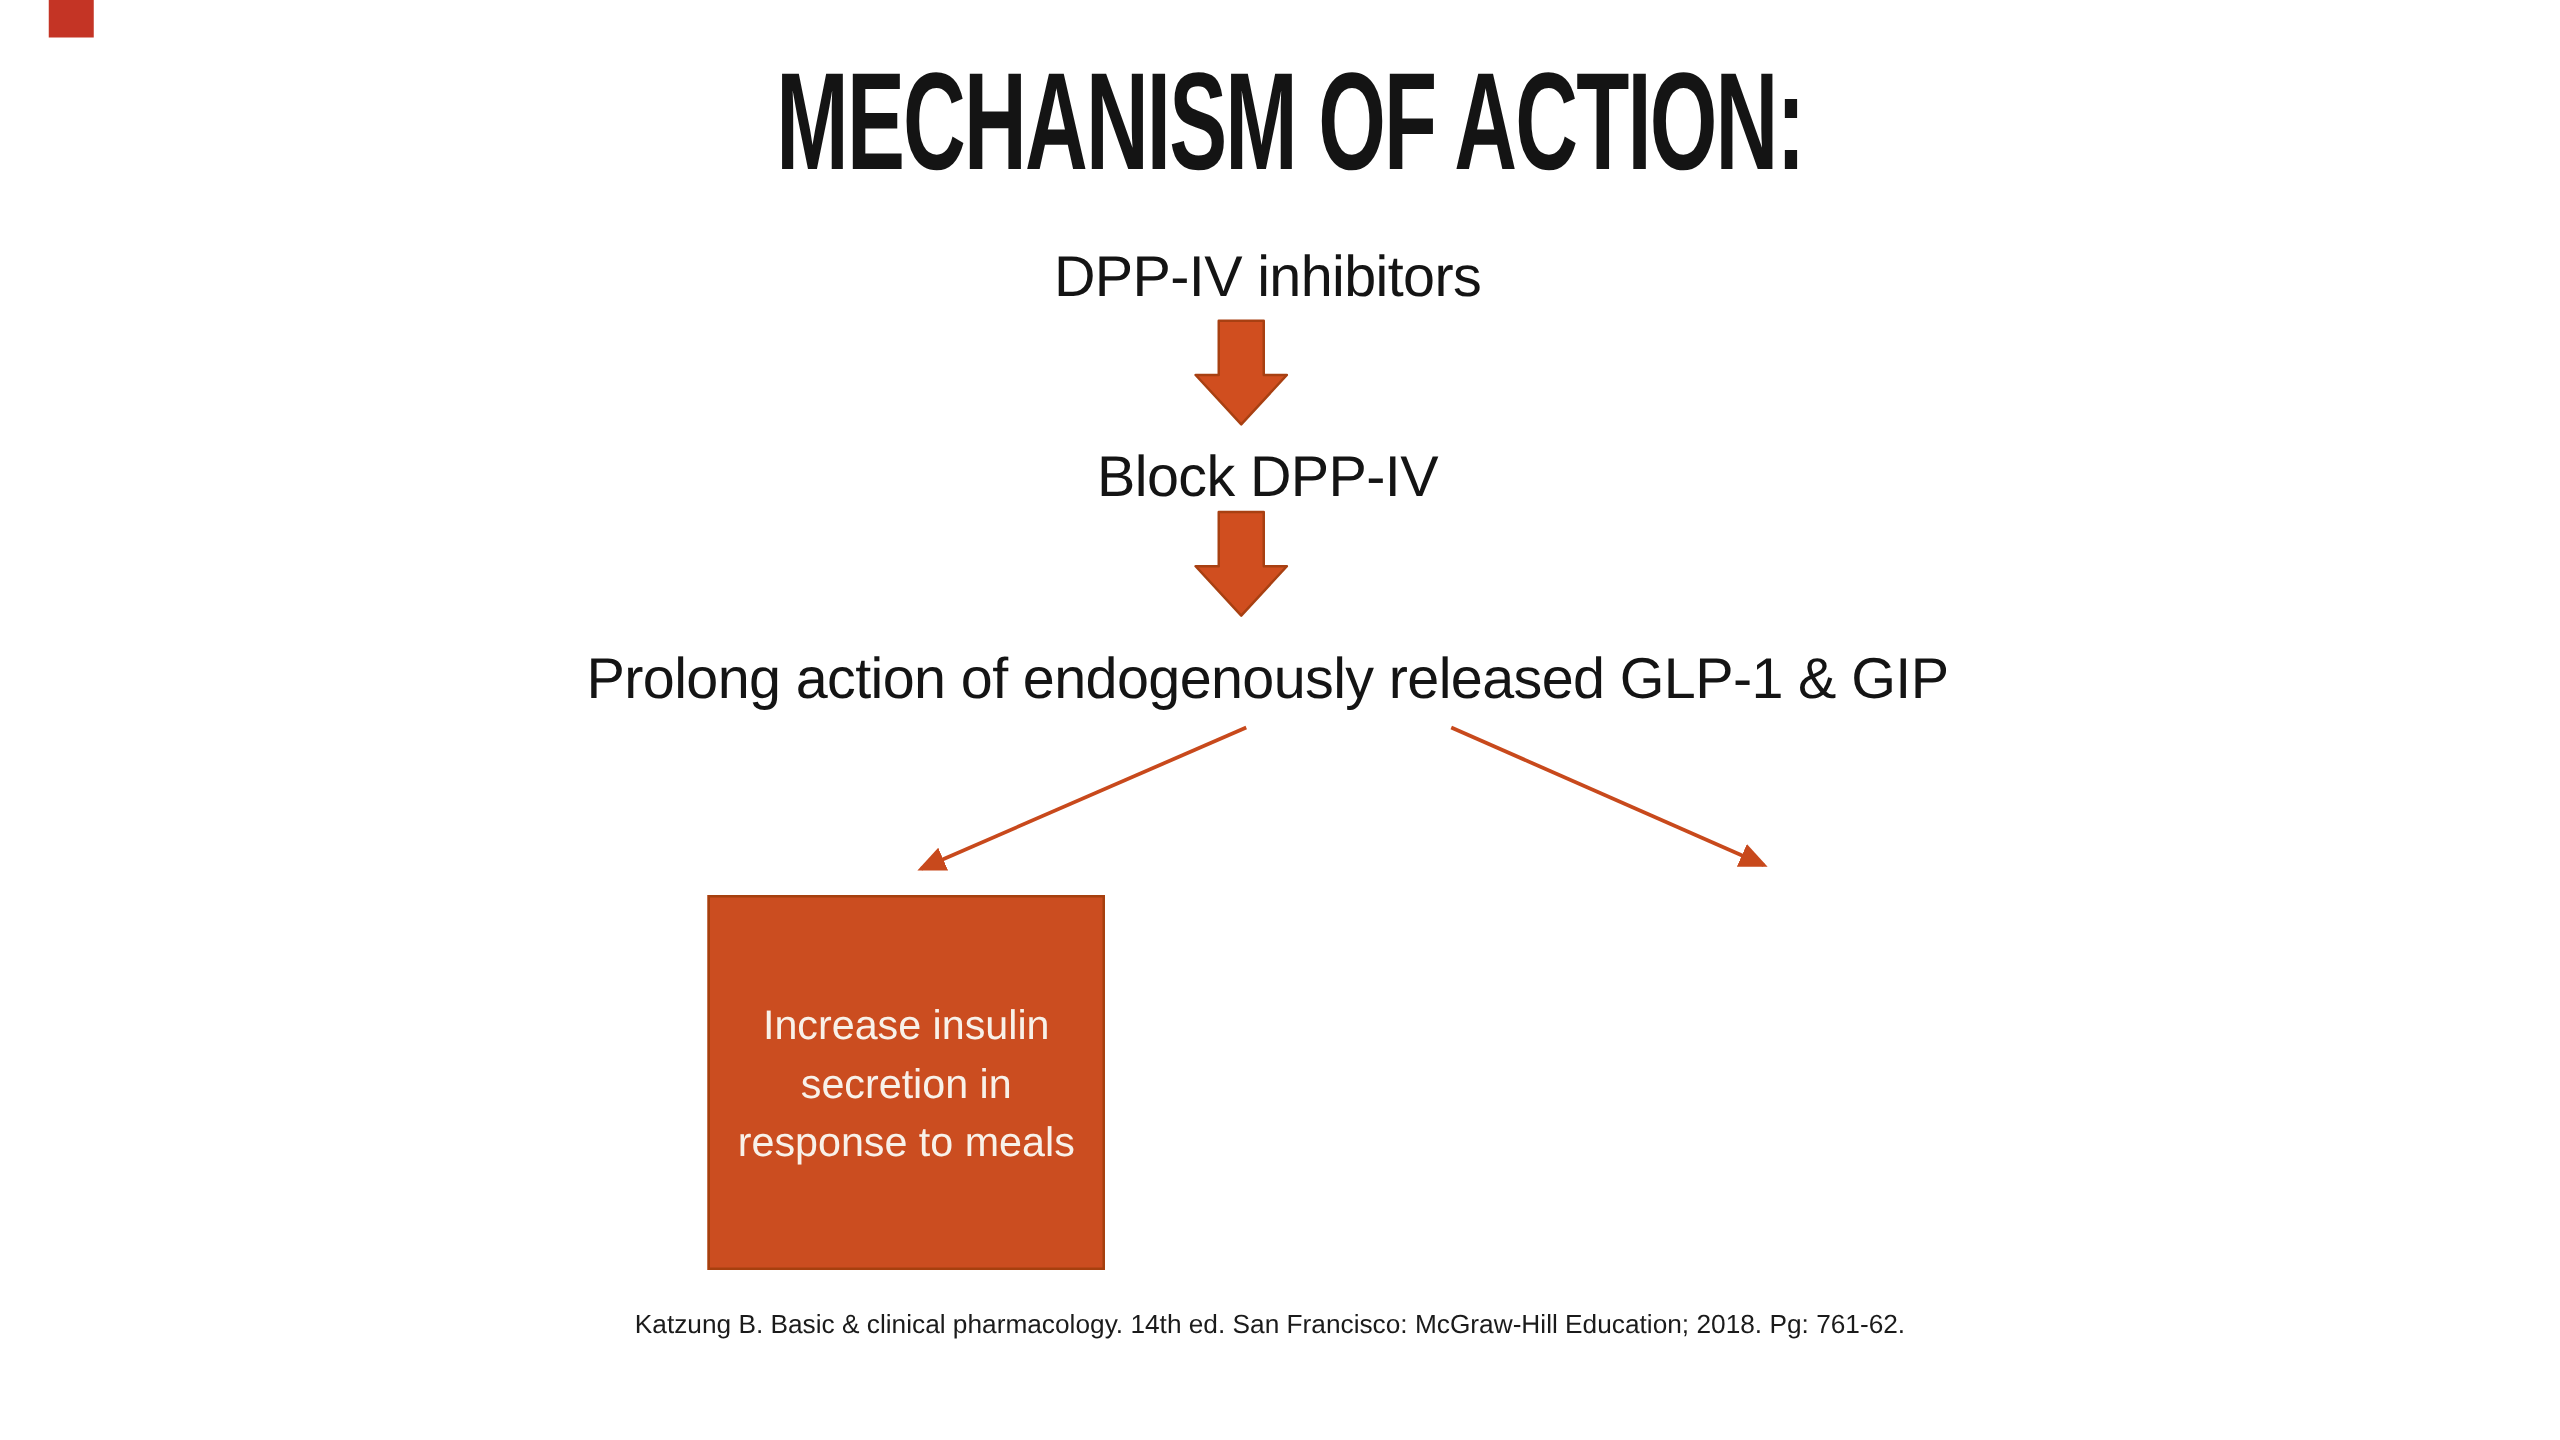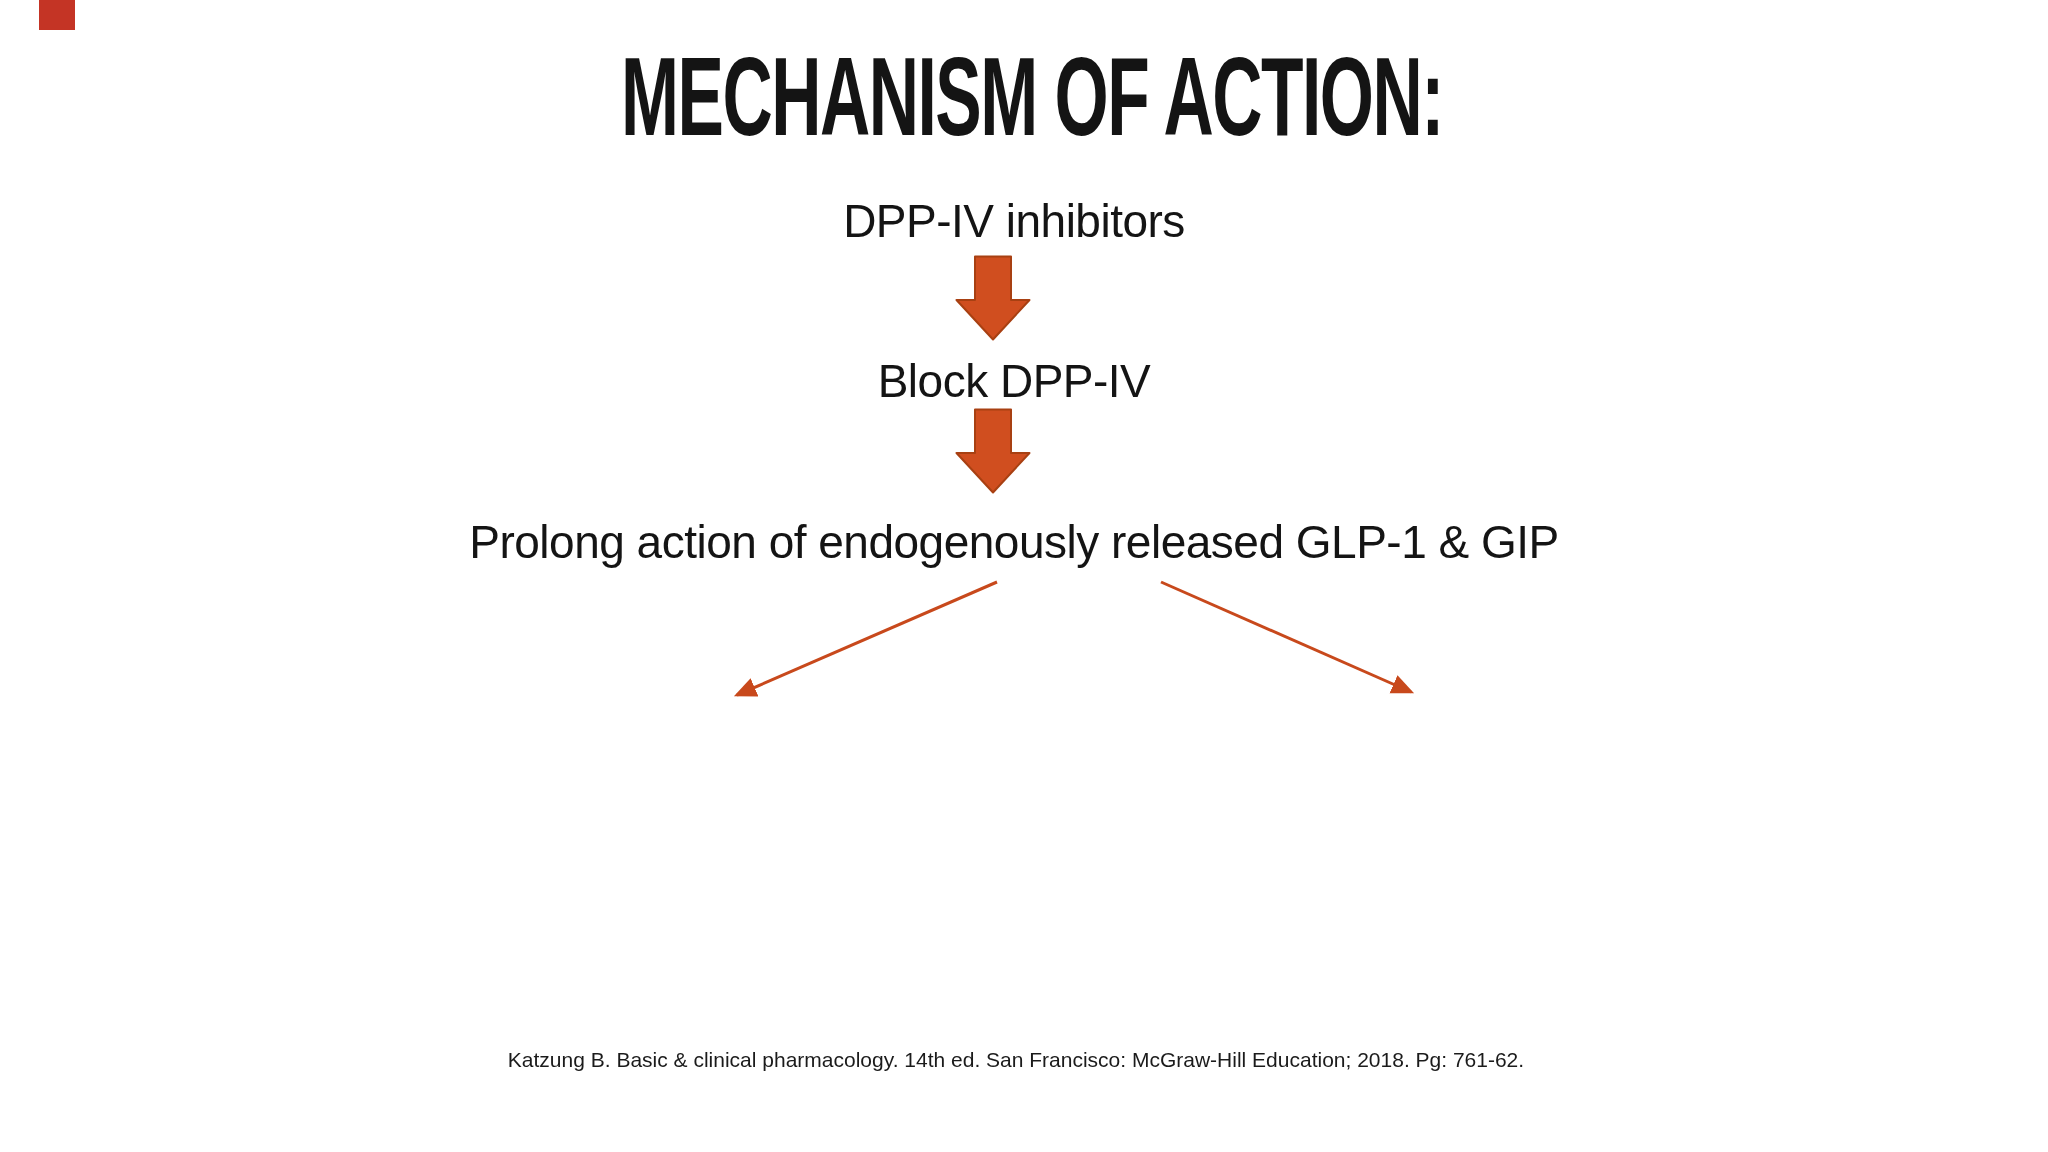--- a/index.html
+++ b/index.html
@@ -123,20 +123,23 @@
   <svg class="abs connector-layer" viewBox="0 0 2048 1152" aria-hidden="true">
     <defs>
       <marker id="ah" viewBox="0 0 10 10" refX="8.5" refY="5" markerWidth="7.5" markerHeight="7.5" orient="auto-start-reverse">
         <path d="M0 0.6 L10 5 L0 9.4 Z" fill="#c8491c"></path>
       </marker>
     </defs>
     <line x1="997" y1="582" x2="737" y2="695" stroke="#c8491c" stroke-width="3" marker-end="url(#ah)"></line>
     <line x1="1161" y1="582" x2="1411" y2="692" stroke="#c8491c" stroke-width="3" marker-end="url(#ah)"></line>
   </svg>
 
+  <div class="abs outcome-box outcome-left">
+    <div class="box-text">Increase insulin secretion in response to meals</div>
+  </div>
 
 
   <div class="abs citation">Katzung B. Basic &amp; clinical pharmacology. 14th ed. San Francisco: McGraw-Hill Education; 2018. Pg: 761-62.</div>
 
   <div class="abs logo-badge">
     <div class="logo-ring"></div>
   </div>
 
 </div>
 

